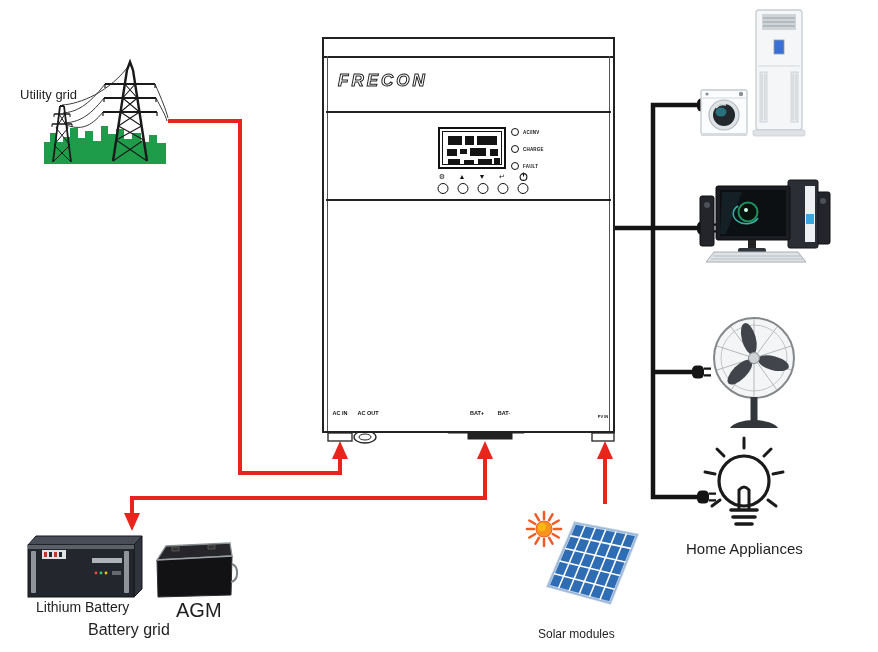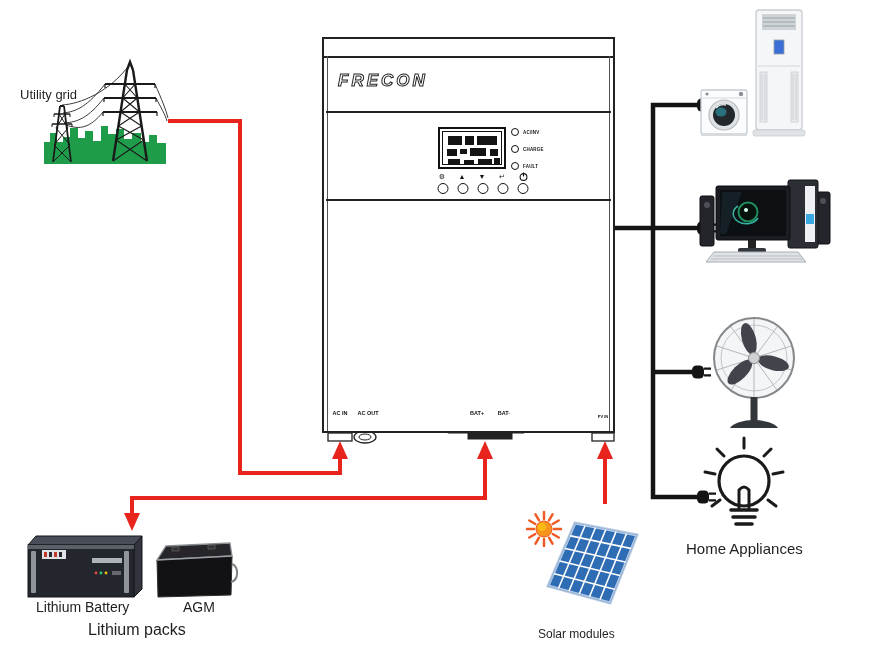--- a/index.html
+++ b/index.html
@@ -352,18 +352,18 @@
   </div>
 
   <div class="t-lbl" style="left:340px;top:410px">AC IN</div>
   <div class="t-lbl" style="left:368px;top:410px">AC OUT</div>
   <div class="t-lbl" style="left:477px;top:410px">BAT+</div>
   <div class="t-lbl" style="left:504px;top:410px">BAT-</div>
   <div class="t-lbl t-lbl-xs" style="left:603px;top:414px">PV IN</div>
 
   <div class="lbl lbl-big" style="left:20px;top:87px">Utility grid</div>
   <div class="lbl" style="left:36px;top:599px;font-size:14px">Lithium Battery</div>
-  <div class="lbl" style="left:183px;top:599px;font-size:14px">AGM</div>
-  <div class="lbl lbl-grp" style="left:88px;top:621px">Lithium packs</div>
+  <div class="lbl" style="left:176px;top:599px;font-size:20px">AGM</div>
+  <div class="lbl lbl-grp" style="left:88px;top:621px">Battery grid</div>
   <div class="lbl lbl-med" style="left:538px;top:627px;font-size:12px">Solar modules</div>
   <div class="lbl lbl-med" style="left:686px;top:540px">Home Appliances</div>
 
 </div>
 
 </body></html>

